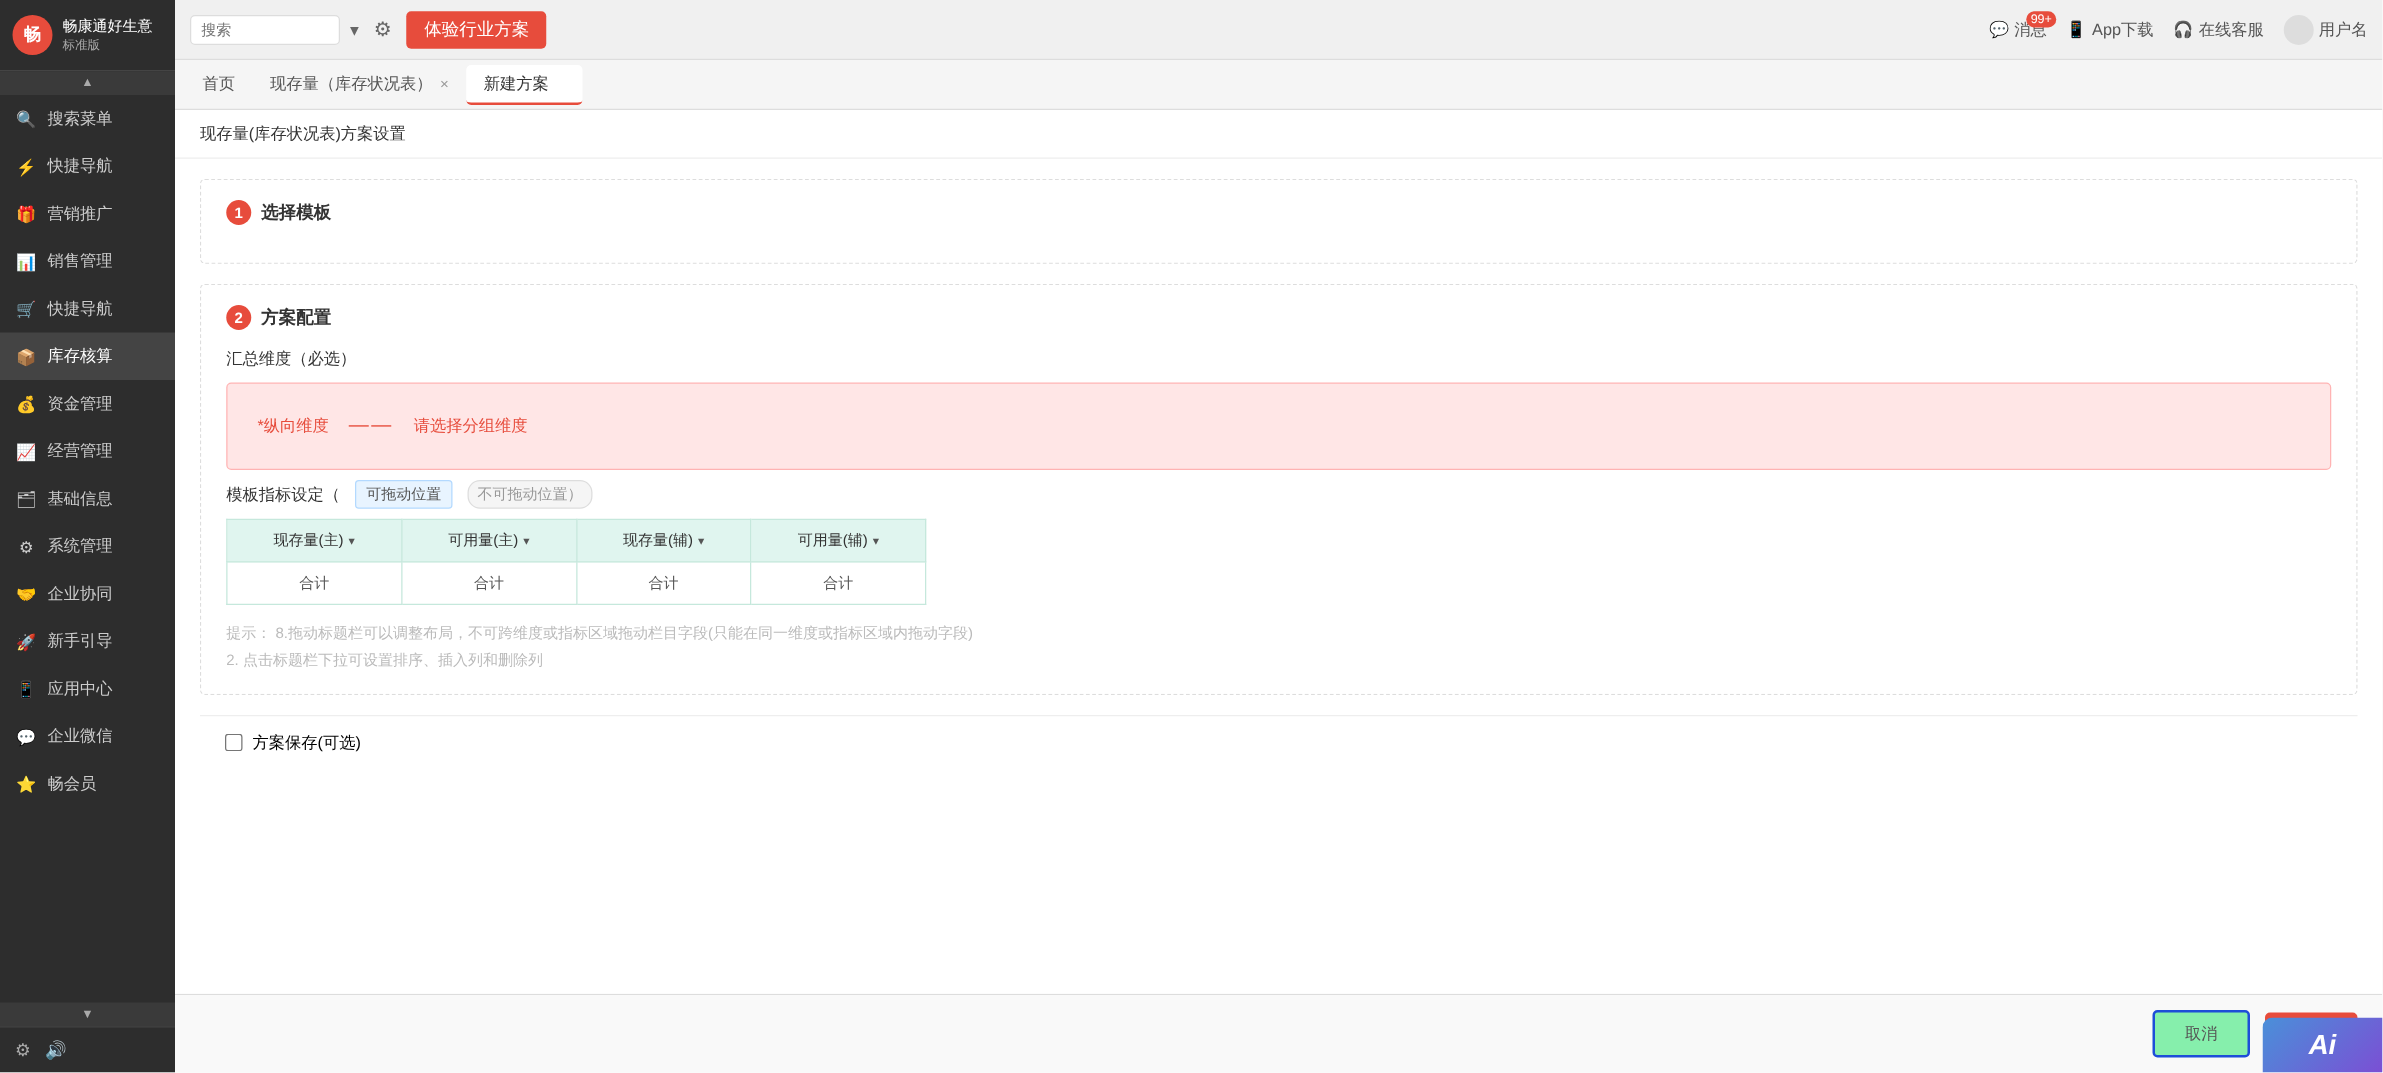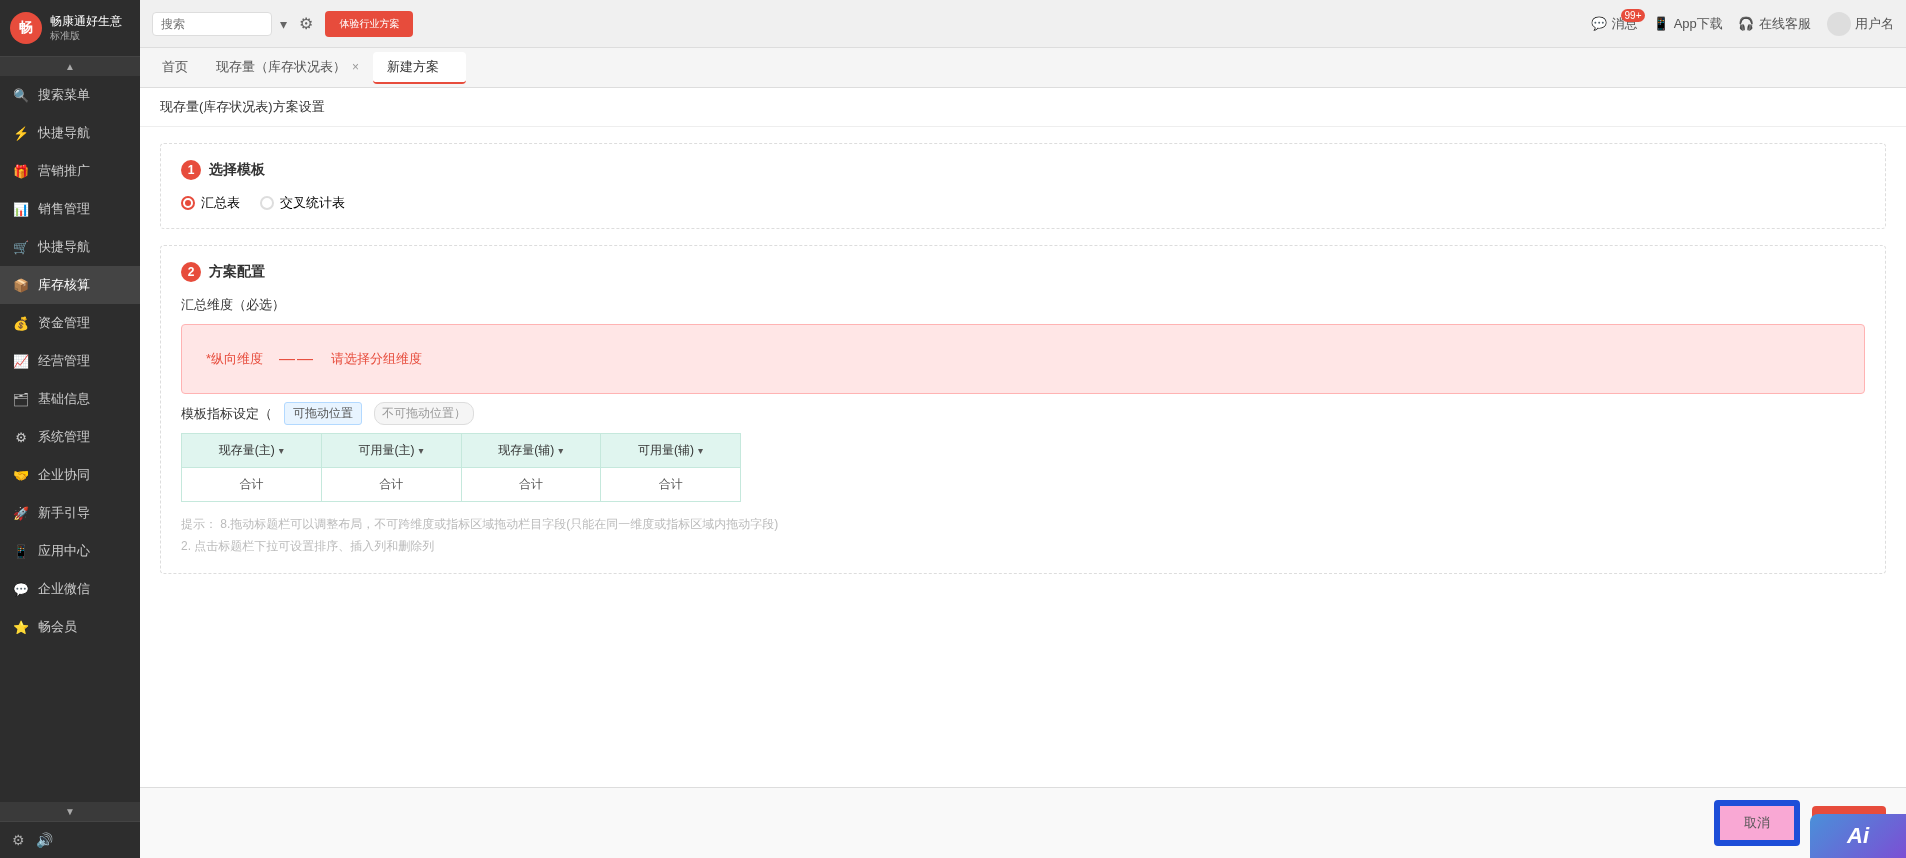--- a/index.html
+++ b/index.html
@@ -62,21 +62,21 @@
       border-bottom: 1px solid #ddd; flex-shrink: 0;
     }
     .topbar-search {
       background: #fff; border: 1px solid #ddd; border-radius: 4px;
       padding: 4px 8px; font-size: 12px; width: 120px; color: #999;
     }
     .topbar-dropdown { color: #666; cursor: pointer; font-size: 14px; }
     .topbar-gear { color: #666; cursor: pointer; font-size: 16px; margin-left: 4px; }
     .topbar-btn {
       background: #e74c3c; color: #fff; border: none; border-radius: 4px;
-      padding: 6px 14px; font-size: 10px; cursor: pointer; margin-left: 4px;
+      padding: 6px 14px; font-size: 14px; cursor: pointer; margin-left: 4px;
     }
     .topbar-right { margin-left: auto; display: flex; align-items: center; gap: 16px; }
     .topbar-msg { position: relative; cursor: pointer; color: #555; display: flex; align-items: center; gap: 4px; font-size: 13px; }
     .topbar-badge {
       background: #e74c3c; color: #fff; border-radius: 10px;
       font-size: 10px; padding: 1px 4px; position: absolute; top: -6px; right: -8px;
     }
     .topbar-app { cursor: pointer; color: #555; display: flex; align-items: center; gap: 4px; font-size: 13px; }
     .topbar-service { cursor: pointer; color: #555; display: flex; align-items: center; gap: 4px; font-size: 13px; }
     .topbar-user { cursor: pointer; color: #555; display: flex; align-items: center; gap: 4px; font-size: 13px; }
@@ -176,21 +176,21 @@
     .save-row { padding: 12px 20px; display: flex; align-items: center; gap: 8px; border-top: 1px solid #eee; }
     .save-checkbox { width: 14px; height: 14px; border: 1px solid #ddd; border-radius: 2px; cursor: pointer; }
 
     
     .footer-bar {
       background: #f9f9f9; border-top: 1px solid #ddd;
       display: flex; justify-content: flex-end; align-items: center;
       padding: 12px 20px; gap: 12px; flex-shrink: 0;
     }
     .btn-cancel {
-      background: #f9a8d4; border: 6px solid #1d4ed8; color: #555;
+      background: #86efac; border: 2px solid #1d4ed8; color: #555;
       padding: 8px 24px; border-radius: 4px; cursor: pointer; font-size: 13px;
     }
     .btn-query {
       background: #e74c3c; color: #fff; border: none;
       padding: 8px 24px; border-radius: 4px; cursor: pointer; font-size: 13px;
     }
 
     
     .ai-badge {
       position: fixed; bottom: 0; right: 0;
@@ -337,30 +337,20 @@
     <div class="content">
       <div class="content-header">
         <span>现存量(库存状况表)方案设置</span>
       </div>
 
       <div class="section">
         <div class="section-block">
           <div class="step-label">
             <div class="step-num">1</div>
             <span>选择模板</span>
-          </div>
-          <div class="radio-group">
-            <label class="radio-item">
-              <div class="radio-circle checked"></div>
-              <span>汇总表</span>
-            </label>
-            <label class="radio-item">
-              <div class="radio-circle"></div>
-              <span>交叉统计表</span>
-            </label>
           </div>
         </div>
 
         <div class="section-block">
           <div class="step-label">
             <div class="step-num">2</div>
             <span>方案配置</span>
           </div>
 
           <div class="field-label">汇总维度（必选）</div>
@@ -417,20 +407,24 @@
               </tbody>
             </table>
           </div>
 
           <div class="tips-section">
             <div class="tips-text">提示：  8.拖动标题栏可以调整布局，不可跨维度或指标区域拖动栏目字段(只能在同一维度或指标区域内拖动字段)</div>
             <div class="tips-text">2. 点击标题栏下拉可设置排序、插入列和删除列</div>
           </div>
         </div>
 
+        <div class="save-row">
+          <input type="checkbox" class="save-checkbox" style="">
+          <span>方案保存(可选)</span>
+        </div>
       </div>
     </div>
 
     <div class="footer-bar">
       <button class="btn-cancel">取消</button>
       <button class="btn-query">查询</button>
     </div>
   </div>
 </div>
 

